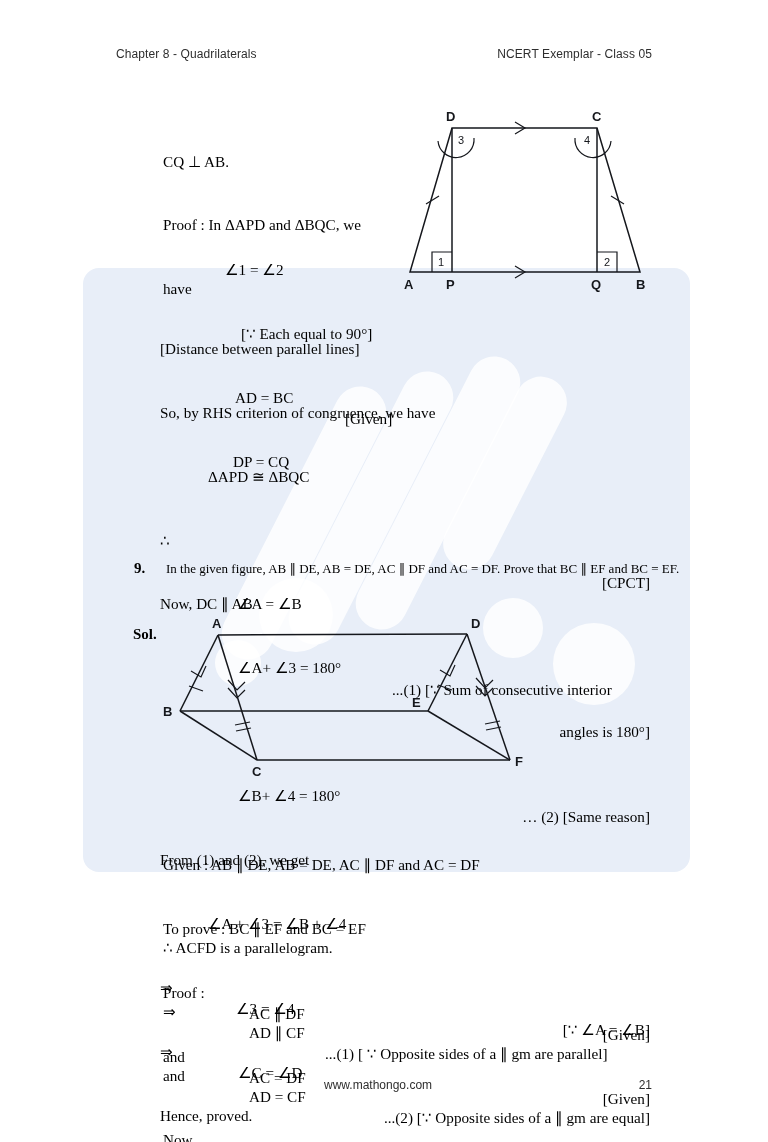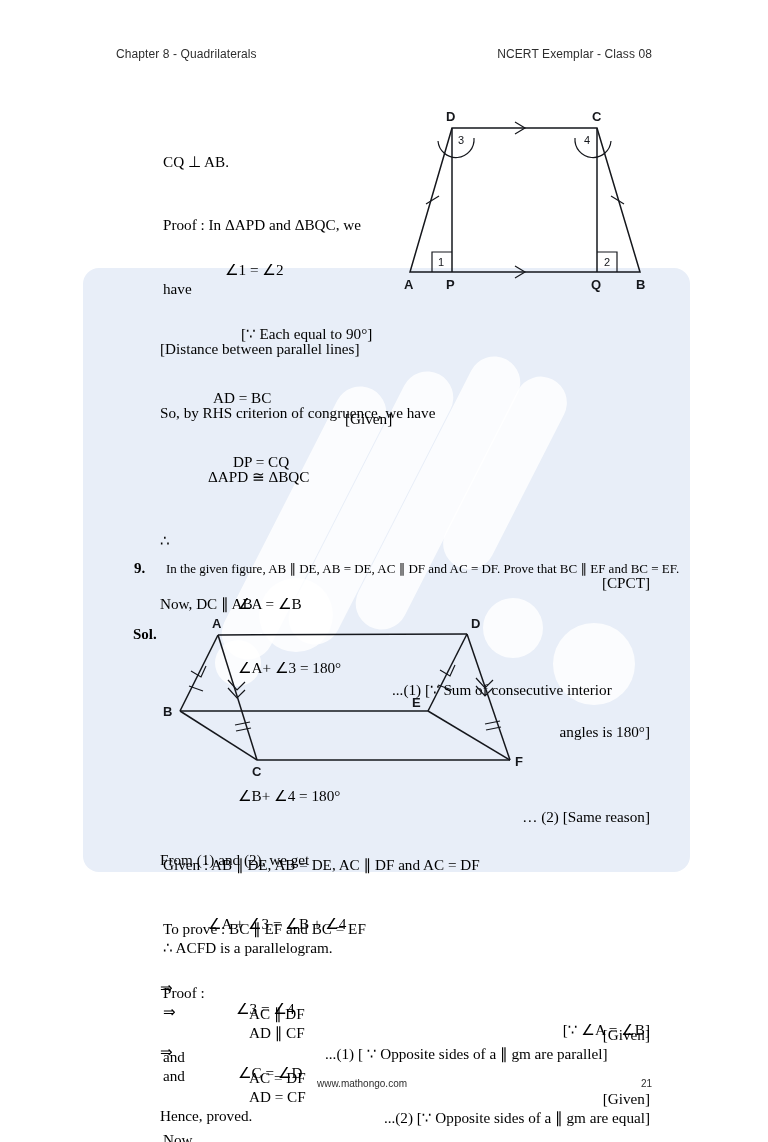--- a/index.html
+++ b/index.html
@@ -124,40 +124,40 @@
   }
   .stroke-thin {
     fill: none;
     stroke: #15171c;
     stroke-width: 1.2;
   }
 
   
   .footer {
     position: absolute;
-    left: 117px;
+    left: 124px;
     right: 116px;
     top: 1078px;
     height: 18px;
     font-family: "Liberation Sans", sans-serif;
-    font-size: 10px;
+    font-size: 12px;
     color: #2e2e2e;
     text-decoration: underline;
   }
   .footer .url  { position: absolute; left: 200px; }
   .footer .pnum { position: absolute; right: 0; }
 </style>
 </head>
 <body>
 
 <div class="page">
 
   <div class="runhead">
     <span class="left">Chapter 8 - Quadrilaterals</span>
-    <span class="right">NCERT Exemplar - Class 08</span>
+    <span class="right">NCERT Exemplar - Class 05</span>
   </div>
 
   <div class="tint">
     <div class="wm s1"></div>
     <div class="wm s2"></div>
     <div class="wm s3"></div>
     <div class="wm s4"></div>
     <div class="wm d1"></div>
     <div class="wm d2"></div>
     <div class="wm d3"></div>
@@ -173,21 +173,21 @@
     </div>
 
     <div class="blk" id="math-top">
       <div class="row">
         <span class="mid" style="left:62px;">∠1 = ∠2</span>
       </div>
       <div class="row">
         <span class="mid" style="left:78px;">[∵ Each equal to 90°]</span>
       </div>
       <div class="row">
-        <span class="mid" style="left:50px;">AD = BC</span>
+        <span class="mid" style="left:72px;">AD = BC</span>
         <span class="mid" style="left:182px;">[Given]</span>
       </div>
       <div class="row">
         <span class="mid" style="left:70px;">DP = CQ</span>
       </div>
     </div>
 
     <div class="blk" id="proof-block">
       <div class="row">
         <span class="lead">[Distance between parallel lines]</span>

